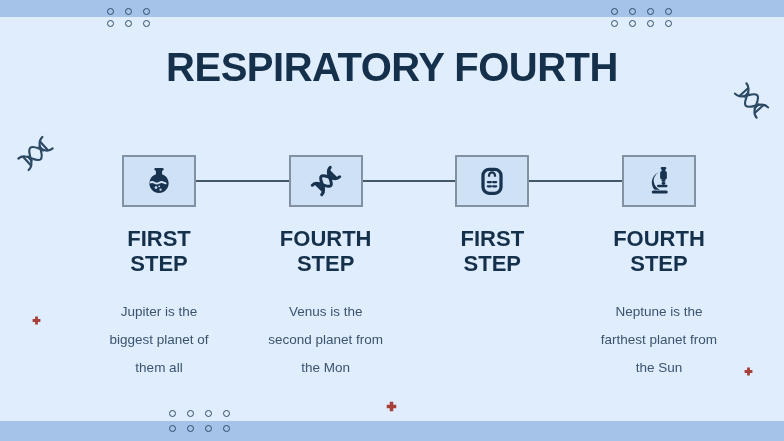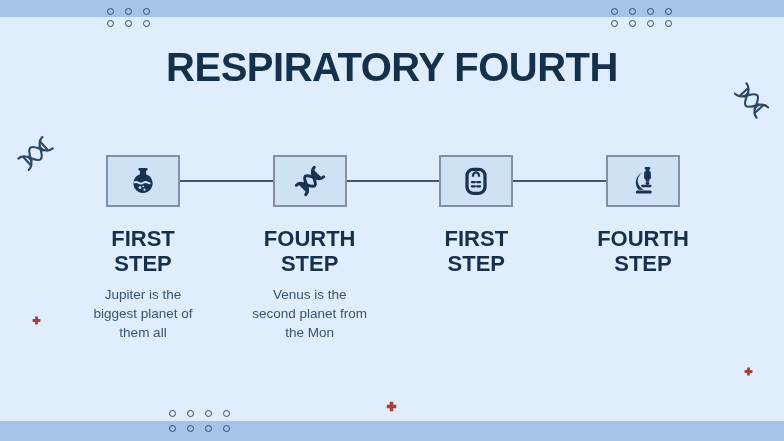--- a/index.html
+++ b/index.html
@@ -10,28 +10,28 @@
   .band { position:absolute; left:0; width:784px; background:#a5c3e8; }
   .band-top { top:0; height:17px; }
   .band-bottom { top:421px; height:20px; }
 
   .title { position:absolute; top:47px; left:0; width:784px; text-align:center;
            font-size:40px; line-height:1; font-weight:700; letter-spacing:-0.5px;
            color:#15304b; }
 
   .connector { position:absolute; top:180px; left:142px; width:500px; height:2px; background:#44586c; }
 
-  .columns { position:absolute; left:68px; top:155px; width:650px;
+  .columns { position:absolute; left:84px; top:155px; width:650px;
              display:flex; justify-content:space-between; }
   .col { width:150px; display:flex; flex-direction:column; align-items:center; text-align:center; }
   .icon-box { width:74px; height:52px; background:#cfe1f4; border:2px solid #8292a4;
               display:flex; align-items:center; justify-content:center; position:relative; z-index:1; }
   .heading { margin-top:19px; font-size:22px; line-height:25px; font-weight:700; color:#15304b; }
   .heading span { display:block; }
-  .desc { margin-top:9px; width:118px; font-size:13.5px; line-height:19px; color:#3a5470; }
+  .desc { margin-top:22px; width:118px; font-size:13.5px; line-height:28px; color:#3a5470; }
 
   .dots { position:absolute; display:grid; column-gap:11px; row-gap:5px; }
   .dots.cols-3 { grid-template-columns:repeat(3, 7px); }
   .dots.cols-4 { grid-template-columns:repeat(4, 7px); }
   .dots.wide-rows { row-gap:8px; }
   .dot { width:7px; height:7px; border:1.5px solid #2f4d68; border-radius:50%; }
 
   .dna-decor { position:absolute; }
   .dna-left  { left:17px;  top:135px; transform:rotate(48deg); }
   .dna-right { left:733px; top:82px;  transform:rotate(-42deg); }
@@ -183,16 +183,17 @@
             <path d="M13.4 4.6 C9.6 5.6 7.2 9.2 7.9 13 C8.4 15.7 10.2 17.9 12.8 18.9 L8.6 18.9 C6.4 16.7 5.6 13.1 6.9 9.9 C8 7.2 10.3 5.2 13.4 4.6 Z"></path>
             <rect x="10.4" y="15" width="8.4" height="1.9" rx="0.9"></rect>
             <rect x="6.2" y="19.6" width="12.8" height="2.4" rx="1.2"></rect>
           </g>
         </svg>
       </div>
       <div class="heading">
         <span>FOURTH</span>
         <span>STEP</span>
       </div>
+      <p class="desc">Neptune is the farthest planet from the Sun</p>
     </div>
 
   </div>
 </div>
 
 </body></html>

